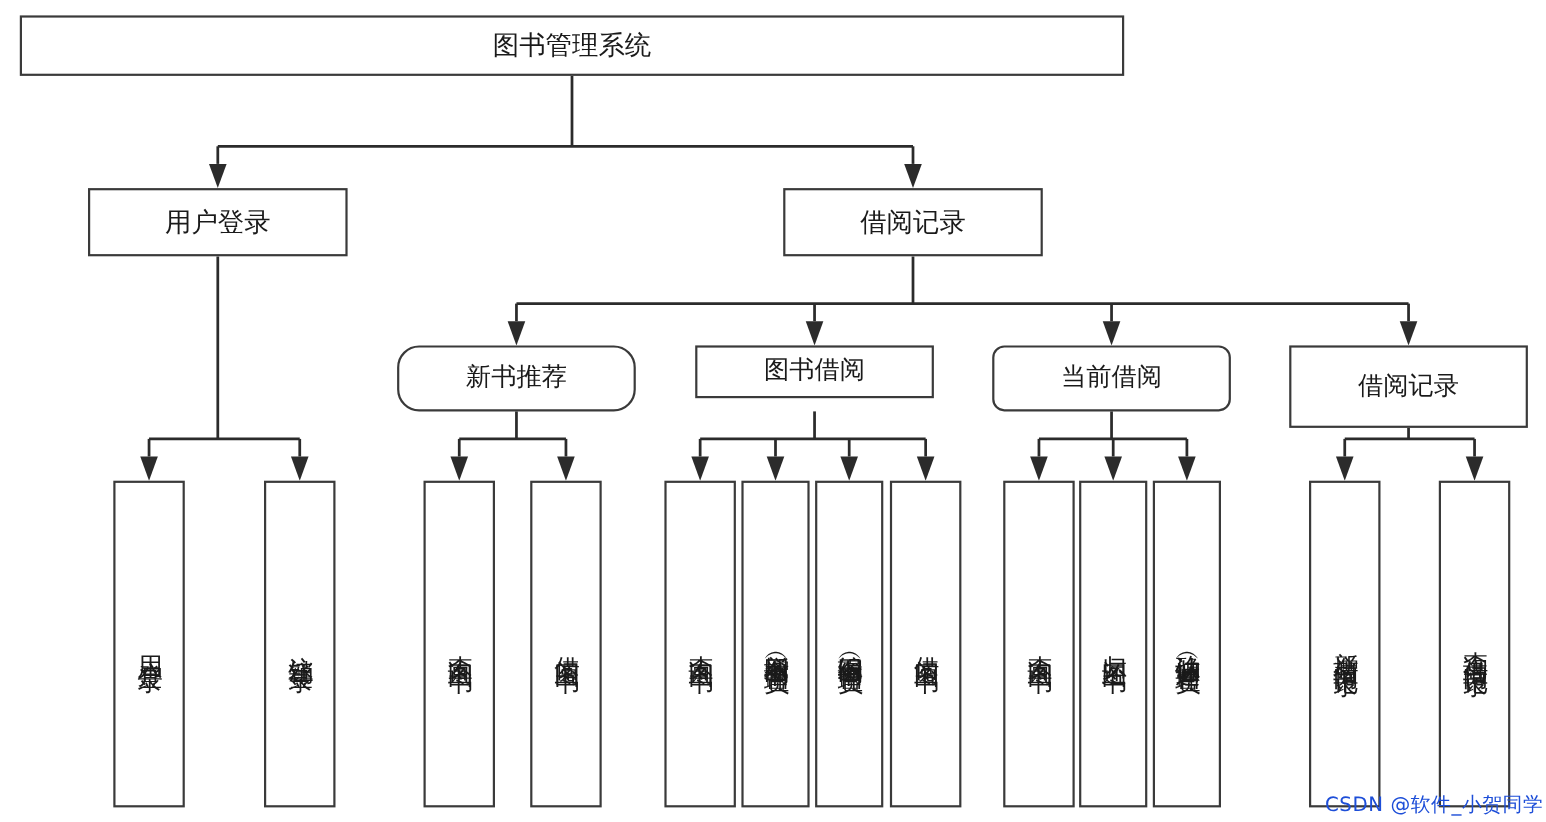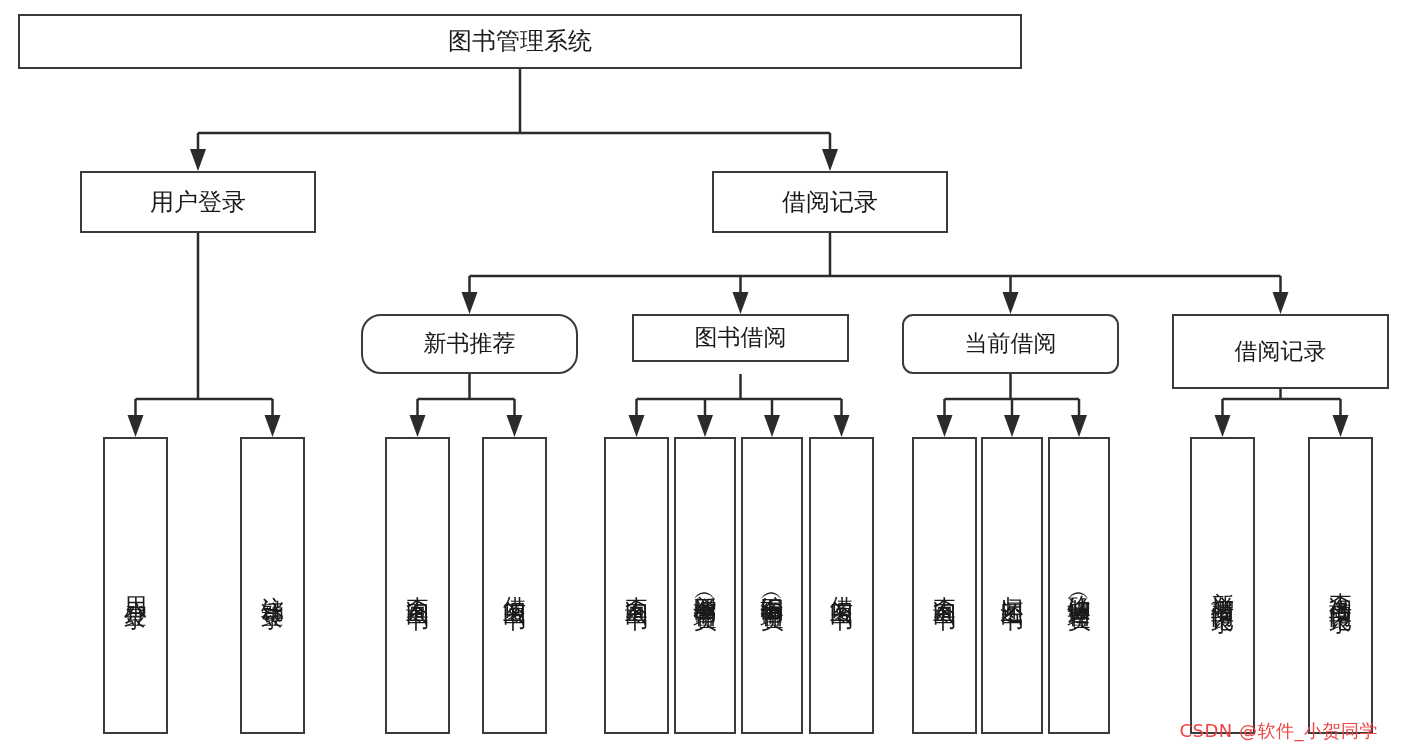--- a/index.html
+++ b/index.html
@@ -54,24 +54,24 @@
     writing-mode: vertical-rl;
     text-orientation: upright;
     letter-spacing: 4px;
     line-height: 1;
   }
   .node.leaf.tall-text .label {
     letter-spacing: 2px;
   }
   #watermark {
     position: absolute;
-    right: 27px;
+    right: 2px;
     bottom: 4px;
     font-size: 18px;
-    color: #ef4444;
+    color: #1d4ed8;
     letter-spacing: 0.5px;
     z-index: 3;
     white-space: nowrap;
   }
 </style>
 </head>
 <body>
 
 <div id="canvas">
   <svg id="connectors" viewBox="0 0 1405 747">

